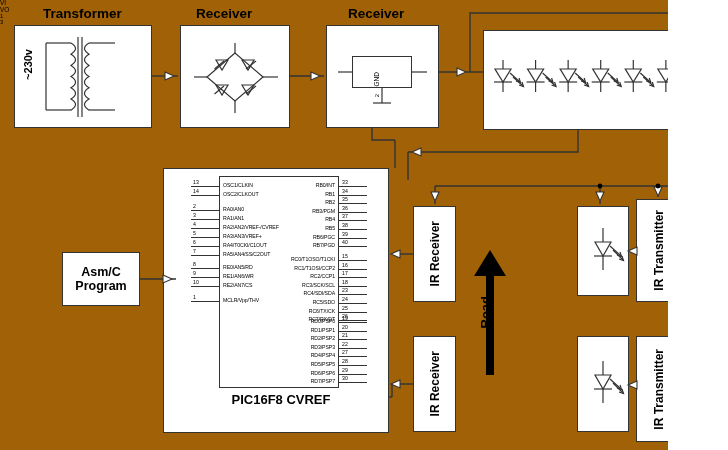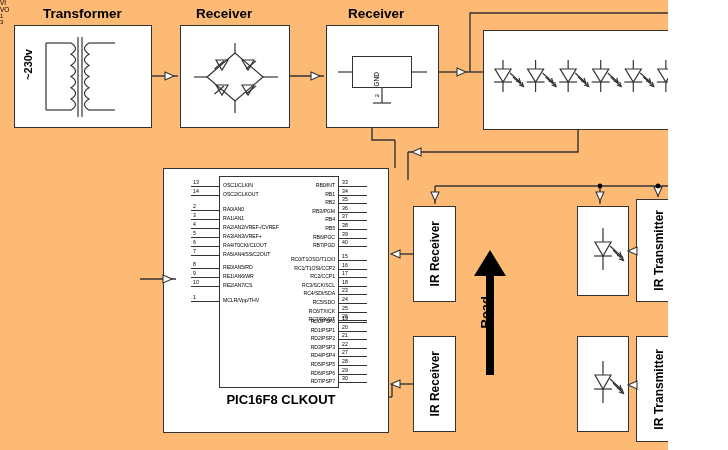--- a/index.html
+++ b/index.html
@@ -1,17 +1,17 @@
 <!DOCTYPE html>
 <html><head>
 <meta charset="utf-8">
 <style>
   html,body{margin:0;padding:0;background:#ffffff;}
   body{font-family:"Liberation Sans", sans-serif;}
-  #root{position:relative;width:668px;height:450px;background:#fdba74;overflow:hidden;}
+  #root{position:relative;width:668px;height:450px;background:#a16207;overflow:hidden;}
   .box{position:absolute;border:1.5px solid #333;background:#fff;box-sizing:border-box;}
   .blk-title{position:absolute;font-weight:bold;font-size:13.5px;color:#000;white-space:nowrap;}
   .ctr{display:flex;align-items:center;justify-content:center;text-align:center;}
   .vert{writing-mode:vertical-rl;transform:rotate(180deg);white-space:nowrap;}
   .lbl-small{font-size:5.2px;color:#000;white-space:nowrap;line-height:1;letter-spacing:-0.1px;}
   .pinnum{font-size:5.2px;color:#000;white-space:nowrap;line-height:1;}
   svg{display:block;overflow:visible;}
   .ln{stroke:#333;stroke-width:1.4;fill:none;}
   .lnthin{stroke:#333;stroke-width:1.2;fill:none;}
   .ahead{fill:#fff;stroke:#333;stroke-width:1.1;}
@@ -167,24 +167,28 @@
           <path d="M201.42857142857142 24 L219.42857142857142 24" class="lnthin"></path>
           <path d="M210.42857142857142 24 L210.42857142857142 34" class="lnthin"></path>
           <path d="M217.42857142857142 15 L227.42857142857142 24" class="lnthin"></path>
           <path d="M223.42857142857142 23 L227.92857142857142 24.5 L226.42857142857142 20" class="lnthin"></path>
           <path d="M220.42857142857142 19 L230.42857142857142 28" class="lnthin"></path>
           <path d="M226.42857142857142 27 L230.92857142857142 28.5 L229.42857142857142 24" class="lnthin"></path>
         </g>
       </svg>
   </div>
 
+  <div class="box ctr" style="left:62px;top:252px;width:78px;height:54px;flex-direction:column;font-size:12.5px;font-weight:bold;">
+    <div>Asm/C</div>
+    <div>Program</div>
+  </div>
 
   <div class="box" style="left:163px;top:168px;width:226px;height:265px;"></div>
   <div class="box" style="left:219px;top:176px;width:120px;height:212px;"></div>
-  <div style="position:absolute;left:222px;top:392px;width:118px;text-align:center;font-size:13px;font-weight:bold;white-space:nowrap;">PIC16F8 CLKOUT</div>
+  <div style="position:absolute;left:222px;top:392px;width:118px;text-align:center;font-size:13px;font-weight:bold;white-space:nowrap;">PIC16F8 CVREF</div>
 
   <div id="pins-left" style="position:absolute;left:163px;top:168px;width:226px;height:265px;">
       <div class="pinnum" style="position: absolute; left: 30px; top: 12px;">13</div>
       <div style="position: absolute; left: 28px; top: 18px; width: 28px; height: 0px; border-top: 1.1px solid rgb(51, 51, 51);"></div>
       <div class="lbl-small" style="position: absolute; left: 60px; top: 15px;">OSC1/CLKIN</div>
       <div class="pinnum" style="position: absolute; left: 30px; top: 21px;">14</div>
       <div style="position: absolute; left: 28px; top: 27px; width: 28px; height: 0px; border-top: 1.1px solid rgb(51, 51, 51);"></div>
       <div class="lbl-small" style="position: absolute; left: 60px; top: 24px;">OSC2/CLKOUT</div>
       <div class="pinnum" style="position: absolute; left: 30px; top: 36px;">2</div>
       <div style="position: absolute; left: 28px; top: 42px; width: 28px; height: 0px; border-top: 1.1px solid rgb(51, 51, 51);"></div>

